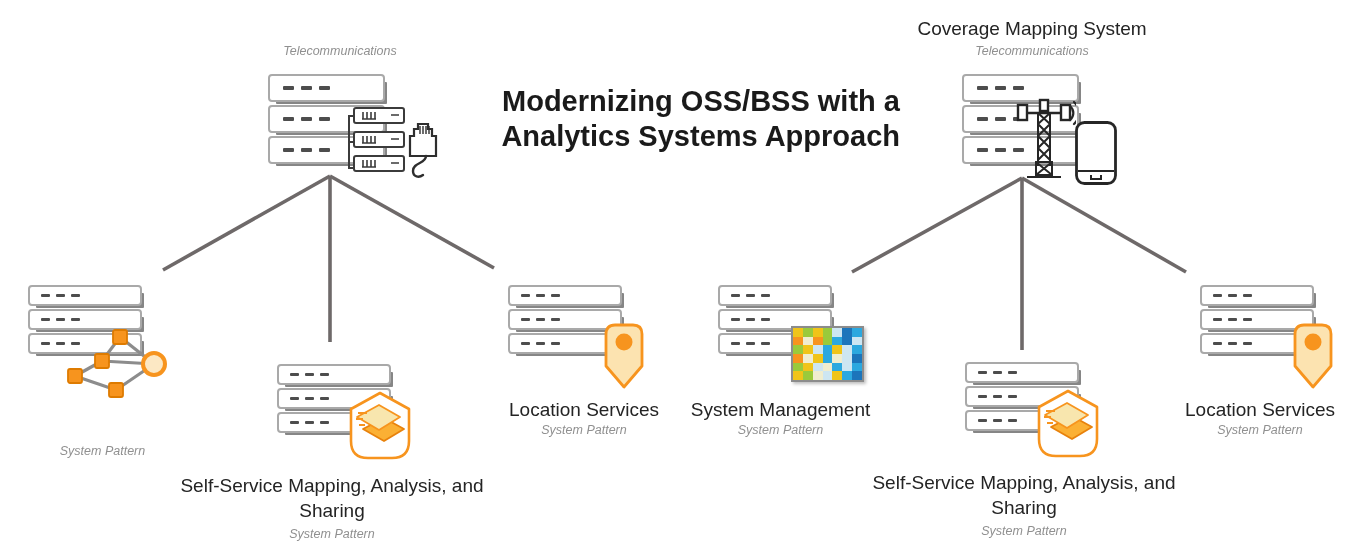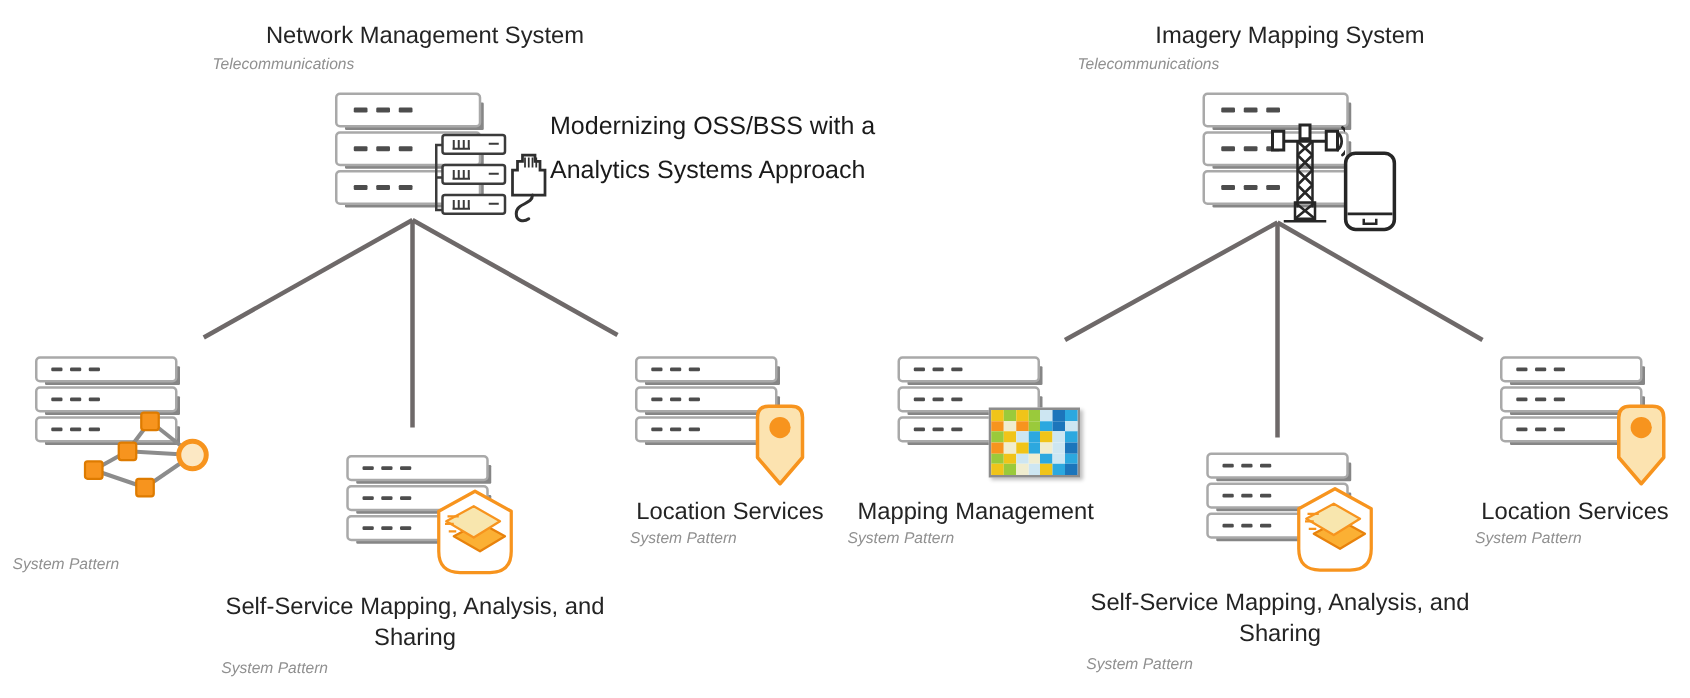--- a/index.html
+++ b/index.html
@@ -3,26 +3,26 @@
 <meta charset="utf-8">
 <style>
   html,body{margin:0;padding:0;background:#fff;font-family:"Liberation Sans",sans-serif;}
   #canvas{position:relative;width:1352px;height:558px;background:#fff;overflow:hidden;}
 
   
   #connectors{position:absolute;left:0;top:0;pointer-events:none;}
   #connectors line{stroke:#6e6969;stroke-width:3.6;}
 
   
-  .center-title{position:absolute;left:440px;top:84px;width:460px;text-align:left;
-    font-size:20px;font-weight:400;color:#1a1a1a;line-height:35px;}
+  .center-title{position:absolute;left:440px;top:84px;width:460px;text-align:right;
+    font-size:29px;font-weight:700;color:#1a1a1a;line-height:35px;}
 
   
   .nlabel{position:absolute;text-align:center;font-size:19px;color:#242424;line-height:25px;}
-  .nsub{position:absolute;font-style:italic;font-size:12.5px;color:#909090;}
+  .nsub{position:absolute;text-align:center;font-style:italic;font-size:12.5px;color:#909090;}
 
   
   .server{position:absolute;}
   .server .srow{box-sizing:border-box;background:#fff;border:2.5px solid #a9a9a9;border-radius:4px;
     display:flex;align-items:center;box-shadow:5px 5px 0 -3px #868686;}
   .server.lg .srow{width:117px;height:28px;margin-bottom:3px;padding-left:13px;gap:7px;}
   .server.sm .srow{width:114px;height:21px;margin-bottom:3px;padding-left:11px;gap:6px;}
   .srow i{display:block;background:#4d4d4d;border-radius:1px;}
   .server.lg .srow i{width:11px;height:4px;}
   .server.sm .srow i{width:9px;height:3px;}
@@ -47,21 +47,20 @@
     <line x1="1022" y1="178" x2="852" y2="272"></line>
     <line x1="1022" y1="178" x2="1022" y2="350"></line>
     <line x1="1022" y1="178" x2="1186" y2="272"></line>
   </svg>
 
   <div class="center-title">
     <div>Modernizing OSS/BSS with a</div>
     <div>Analytics Systems Approach</div>
   </div>
 
-  <div class="nlabel" style="left:170px;top:16px;width:340px;">Network Management System</div>
   <div class="nsub" style="left:170px;top:44px;width:340px;">Telecommunications</div>
 
   <div class="server lg" style="left:268px;top:74px;">
     <div class="srow">
         <i></i>
         <i></i>
         <i></i>
       </div>
     <div class="srow">
         <i></i>
@@ -176,21 +175,21 @@
         <i></i>
       </div>
   </div>
   <svg class="icon" style="left:601px;top:322px;" width="46" height="70" viewBox="0 0 46 70">
     <path d="M5,12 Q5,3 14,3 L32,3 Q41,3 41,12 L41,44 L23,65 L5,44 Z" fill="#FCE3B0" stroke="#F7941E" stroke-width="2.8" stroke-linejoin="round"></path>
     <circle cx="23" cy="20" r="8.5" fill="#F7941E"></circle>
   </svg>
   <div class="nlabel" style="left:504px;top:397px;width:160px;">Location Services</div>
   <div class="nsub" style="left:504px;top:423px;width:160px;">System Pattern</div>
 
-  <div class="nlabel" style="left:862px;top:16px;width:340px;">Imagery Mapping System</div>
+  <div class="nlabel" style="left:862px;top:16px;width:340px;">Coverage Mapping System</div>
   <div class="nsub" style="left:862px;top:44px;width:340px;">Telecommunications</div>
 
   <div class="server lg" style="left:962px;top:74px;">
     <div class="srow">
         <i></i>
         <i></i>
         <i></i>
       </div>
     <div class="srow">
         <i></i>
@@ -285,21 +284,21 @@
       <i style="background: rgb(205, 230, 242);"></i>
       <i style="background: rgb(44, 168, 223);"></i>
       <i style="background: rgb(240, 196, 25);"></i>
       <i style="background: rgb(154, 202, 59);"></i>
       <i style="background: rgb(240, 237, 207);"></i>
       <i style="background: rgb(205, 230, 242);"></i>
       <i style="background: rgb(240, 196, 25);"></i>
       <i style="background: rgb(44, 168, 223);"></i>
       <i style="background: rgb(28, 117, 187);"></i>
     </div>
-  <div class="nlabel" style="left:678px;top:397px;width:205px;">Mapping Management</div>
+  <div class="nlabel" style="left:678px;top:397px;width:205px;">System Management</div>
   <div class="nsub" style="left:678px;top:423px;width:205px;">System Pattern</div>
 
   <div class="server sm" style="left:965px;top:362px;">
     <div class="srow">
         <i></i>
         <i></i>
         <i></i>
       </div>
     <div class="srow">
         <i></i>

